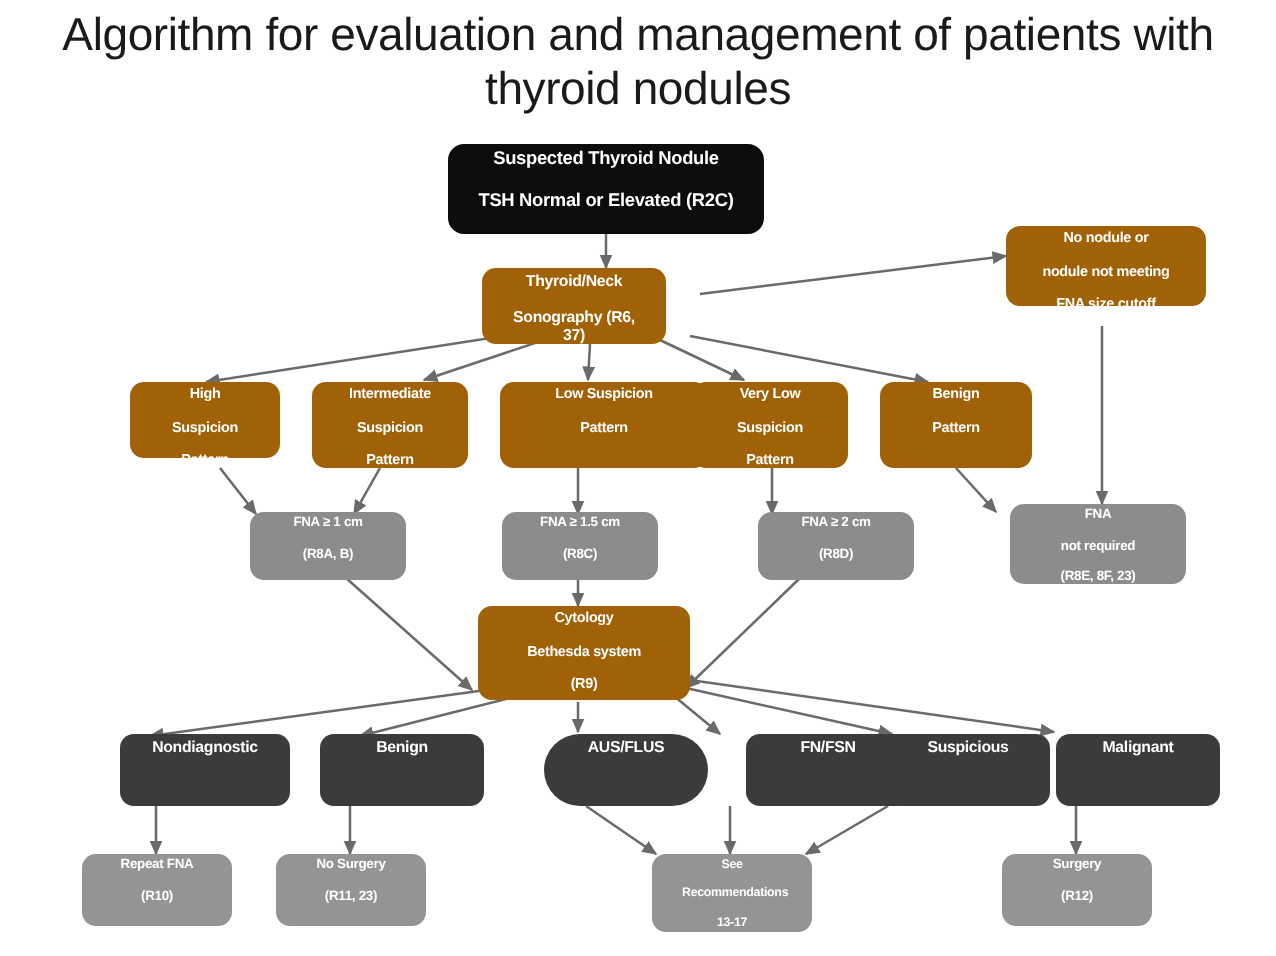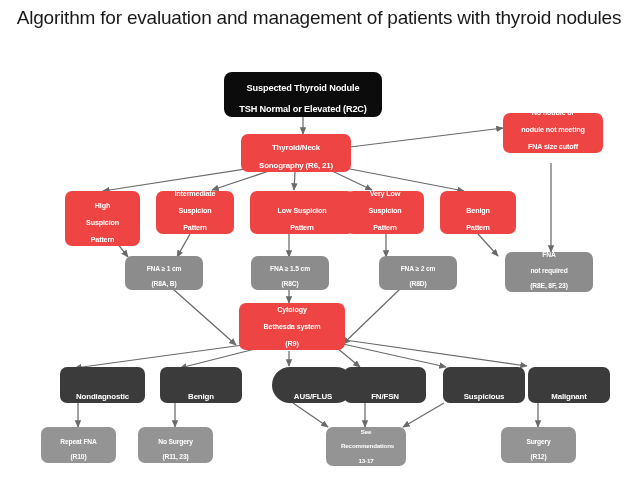--- a/index.html
+++ b/index.html
@@ -15,21 +15,21 @@
     position: relative;
   }
 
   
   #slide-title {
     position: absolute;
     left: 0;
     top: 4px;
     width: 638px;
     text-align: center;
-    font-size: 19px;
+    font-size: 23px;
     line-height: 27px;
     color: #1a1a1a;
     font-weight: 400;
     letter-spacing: -0.2px;
     padding: 0 14px;
     box-sizing: border-box;
   }
 
   
   #diagram {
@@ -45,35 +45,35 @@
     top: 0;
     width: 638px;
     height: 478px;
     pointer-events: none;
   }
 
   .node {
     position: absolute;
     box-sizing: border-box;
     display: flex;
-    align-items: flex-end;
+    align-items: flex-start;
     justify-content: center;
     text-align: center;
     color: #ffffff;
     font-weight: bold;
     border-radius: 7px;
     padding: 2px 15px;
     letter-spacing: -0.15px;
     line-height: 1.16;
     z-index: 2;
   }
   .node span { display: block; width: 100%; }
 
   .lvl-black  { background: #0c0c0c; border-radius: 8px; }
-  .lvl-dark   { background: #ef4444; }
+  .lvl-dark   { background: #a16207; }
   .lvl-mid    { background: #3b3b3b; margin-left: 24px; }
   .lvl-gray   { background: #8c8c8c; }
   .lvl-gray2  { background: #949494; }
 
   .fs-9  { font-size: 9.2px; }
   .fs-8  { font-size: 7.9px; }
   .fs-75 { font-size: 7.2px; }
   .fs-7  { font-size: 6.7px; }
   .fs-65 { font-size: 6.2px; }
 </style>
@@ -132,36 +132,36 @@
     </g>
   </svg>
 
   <div class="node lvl-black fs-9" style="left:224px; top:72px; width:158px; height:45px;">
     <span>
       <span>Suspected Thyroid Nodule</span><br>
       <span>TSH Normal or Elevated (R2C)</span>
     </span>
   </div>
 
-  <div class="node lvl-dark fs-8" style="left:241px; top:134px; width:110px; height:38px;">
+  <div class="node lvl-dark fs-8" style="left:241px; top:134px; width:92px; height:38px;">
     <span>
       <span>Thyroid/Neck</span><br>
-      <span>Sonography (R6, 21)</span>
+      <span>Sonography (R6, 37)</span>
     </span>
   </div>
 
   <div class="node lvl-dark fs-75" style="left:503px; top:113px; width:100px; height:40px;">
     <span>
       <span>No nodule or</span><br>
       <span>nodule not meeting</span><br>
       <span>FNA size cutoff</span>
     </span>
   </div>
 
-  <div class="node lvl-dark fs-75" style="left:65px; top:191px; width:75px; height:55px;">
+  <div class="node lvl-dark fs-75" style="left:65px; top:191px; width:75px; height:38px;">
     <span>
       <span>High</span><br>
       <span>Suspicion</span><br>
       <span>Pattern</span>
     </span>
   </div>
 
   <div class="node lvl-dark fs-75" style="left:156px; top:191px; width:78px; height:43px;">
     <span>
       <span>Intermediate</span><br>
@@ -234,21 +234,21 @@
   </div>
 
   <div class="node lvl-mid fs-8" style="left:136px; top:367px; width:82px; height:36px;">
     <span>Benign</span>
   </div>
 
   <div class="node lvl-mid fs-8" style="left:248px; top:367px; width:82px; height:36px;border-radius:18px;">
     <span>AUS/FLUS</span>
   </div>
 
-  <div class="node lvl-mid fs-8" style="left:320px; top:367px; width:82px; height:36px;">
+  <div class="node lvl-mid fs-8" style="left:349px; top:367px; width:82px; height:36px;">
     <span>FN/FSN</span>
   </div>
 
   <div class="node lvl-mid fs-8" style="left:504px; top:367px; width:82px; height:36px;">
     <span>Malignant</span>
   </div>
 
   <div class="node lvl-mid fs-8" style="left:419px; top:367px; width:82px; height:36px;">
     <span>Suspicious</span>
   </div>

